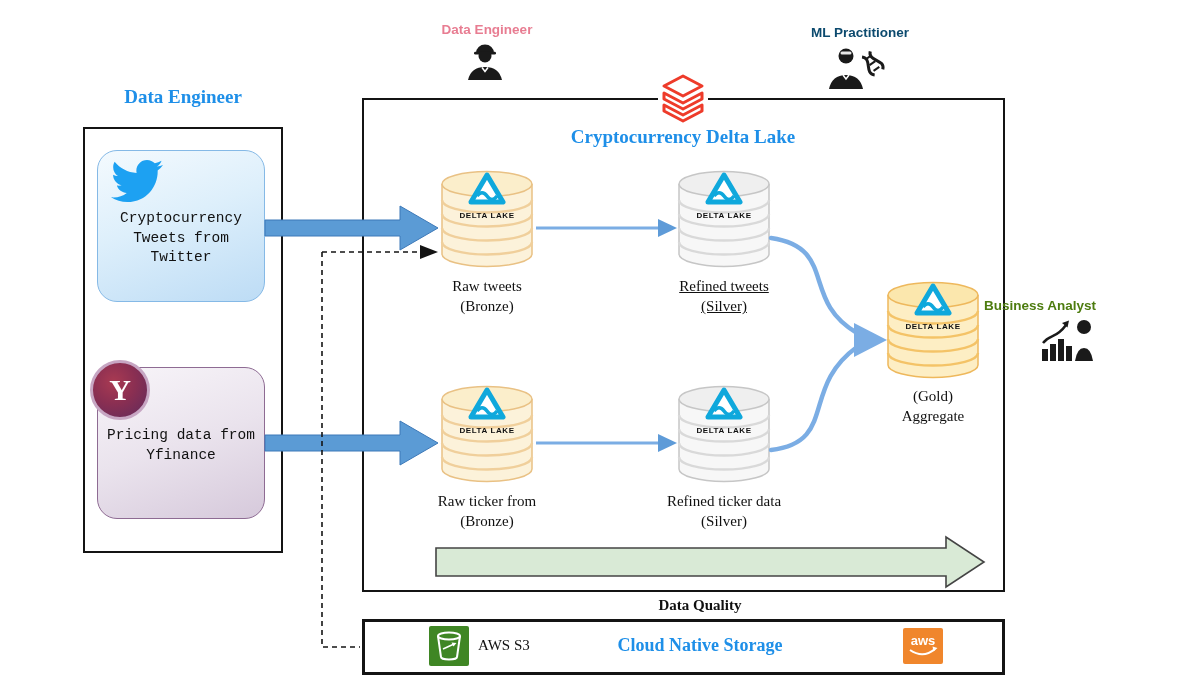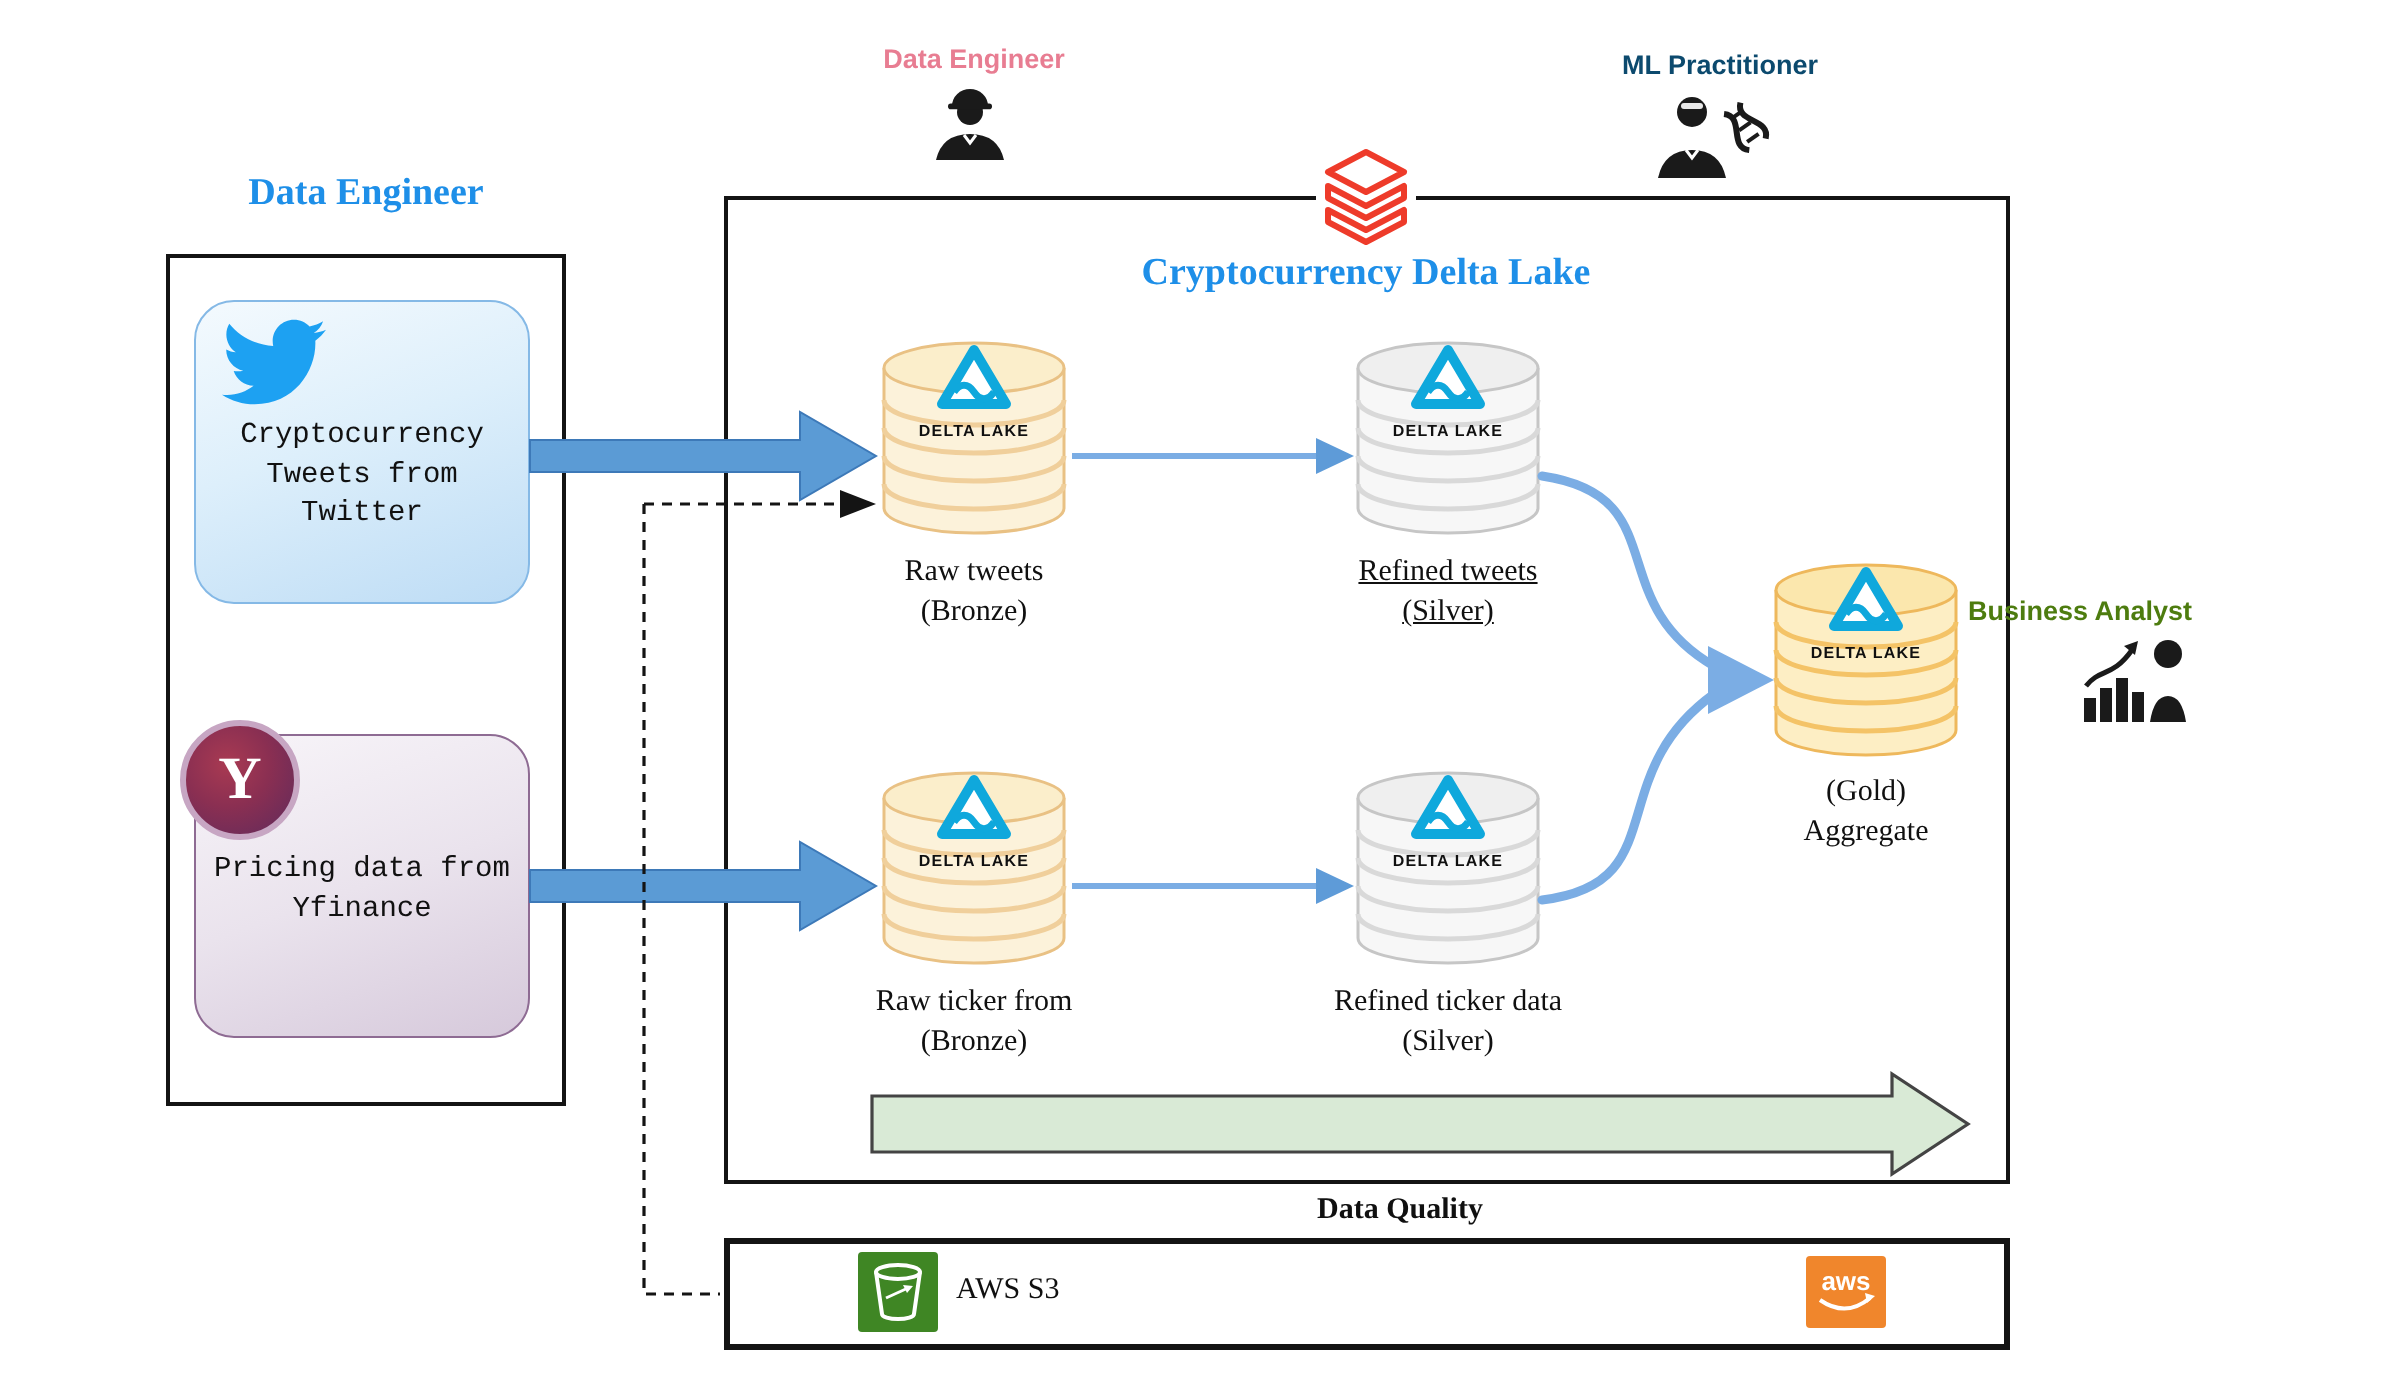--- a/index.html
+++ b/index.html
@@ -137,20 +137,21 @@
       <g fill="#fff" stroke="#ee3b2a" stroke-width="3" stroke-linejoin="round">
         <path d="M23,3 L42,13 23,23 4,13 Z"></path>
         <path d="M4,20 L23,30 42,20 42,26 23,36 4,26 Z"></path>
         <path d="M4,32 L23,42 42,32 42,38 23,48 4,38 Z"></path>
       </g>
     </svg>
   </div>
 
   <div class="sec-title" id="ds-title">Data Engineer</div>
   <div class="sec-title" id="dl-title">Cryptocurrency Delta Lake</div>
+  <div class="sec-title" id="storage-title">Cloud Native Storage</div>
 
   <div class="box" id="data-sources-box"></div>
   <div class="box" id="main-box"></div>
   <div class="box" id="storage-box"></div>
 
   <div class="src-card" id="twitter-card">
     <svg class="twitter-icon" viewBox="0 0 512 512">
       <path fill="#1da1f2" d="M459.37 151.716c.325 4.548.325 9.097.325 13.645 0 138.72-105.583 298.558-298.558 298.558-59.452 0-114.68-17.219-161.137-47.106 8.447.974 16.568 1.299 25.34 1.299 49.055 0 94.213-16.568 130.274-44.832-46.132-.975-84.792-31.188-98.112-72.772 6.498.974 12.995 1.624 19.818 1.624 9.421 0 18.843-1.3 27.614-3.573-48.081-9.747-84.143-51.98-84.143-102.985v-1.299c13.969 7.797 30.214 12.67 47.431 13.319-28.264-18.843-46.781-51.005-46.781-87.391 0-19.492 5.197-37.36 14.294-52.954 51.655 63.675 129.3 105.258 216.365 109.807-1.624-7.797-2.599-15.918-2.599-24.04 0-57.828 46.782-104.934 104.934-104.934 30.213 0 57.502 12.67 76.67 33.137 23.715-4.548 46.456-13.32 66.599-25.34-7.798 24.366-24.366 44.833-46.132 57.827 21.117-2.273 41.584-8.122 60.426-16.243-14.292 20.791-32.161 39.308-52.628 54.253z"></path>
     </svg>
     <div class="card-text">Cryptocurrency Tweets from Twitter</div>

